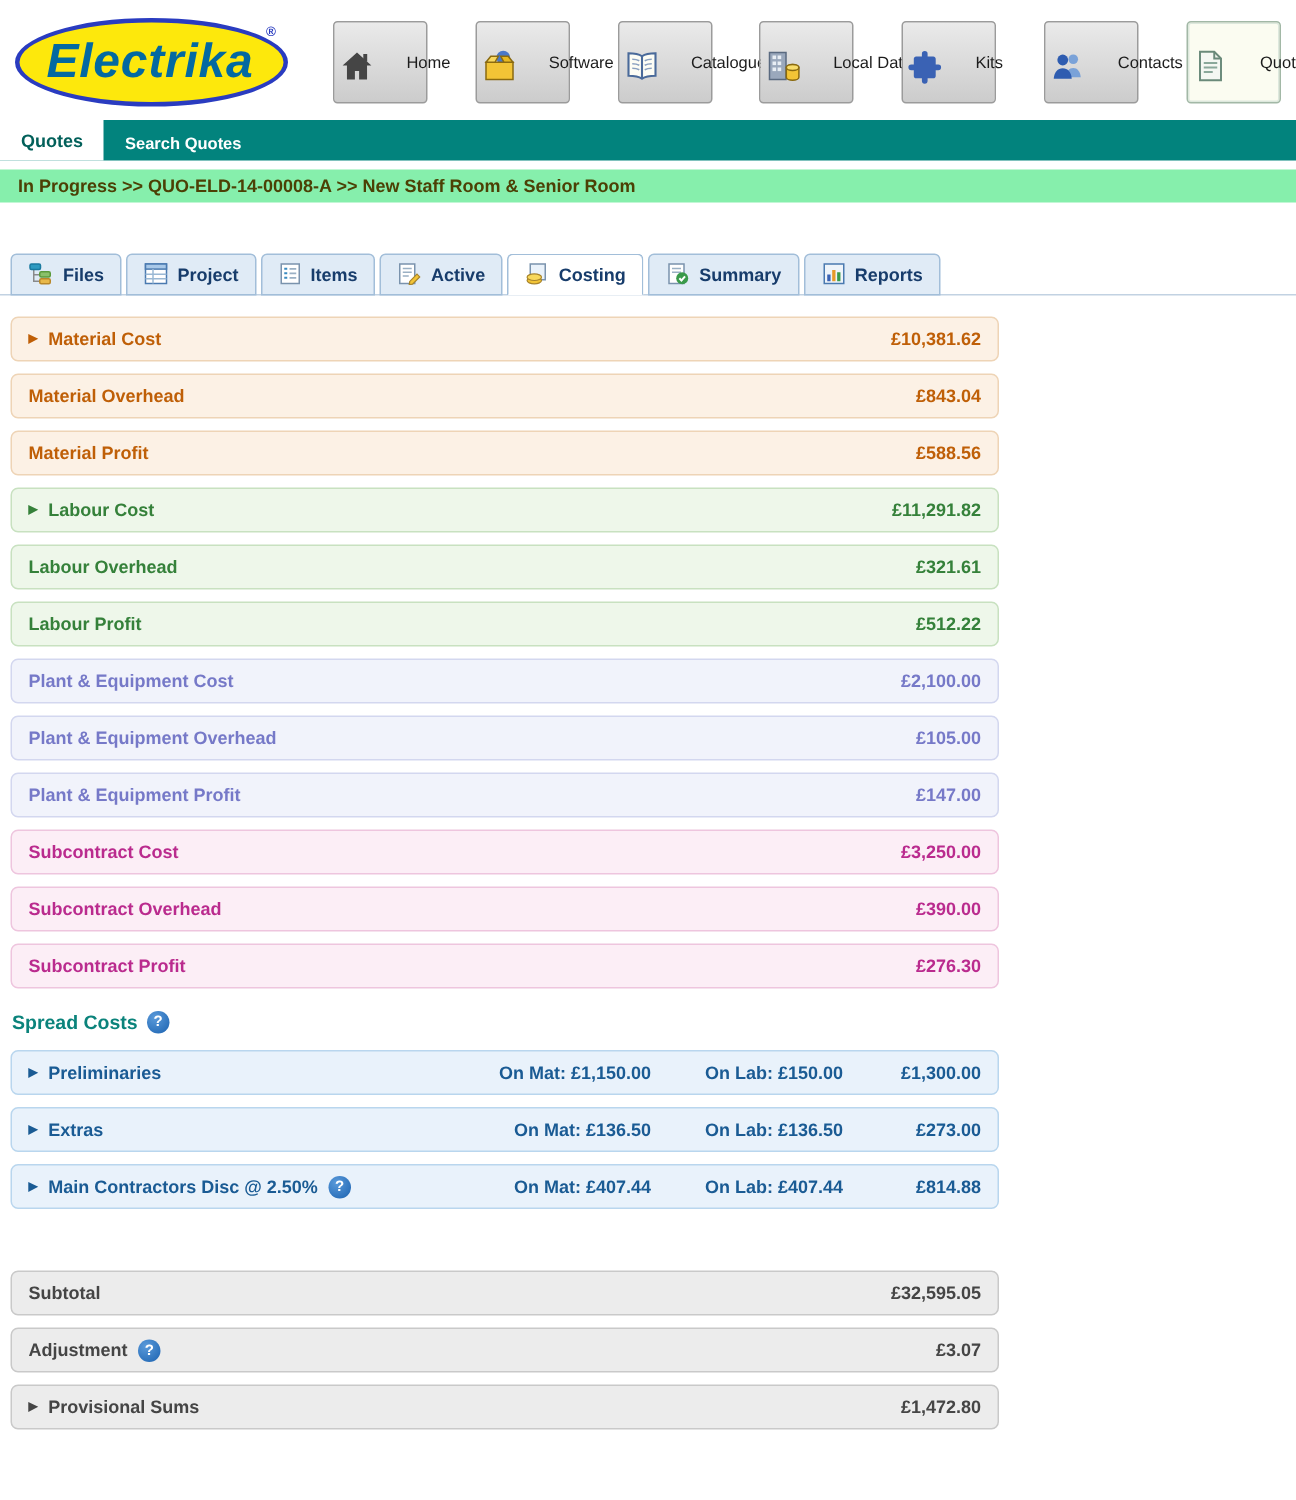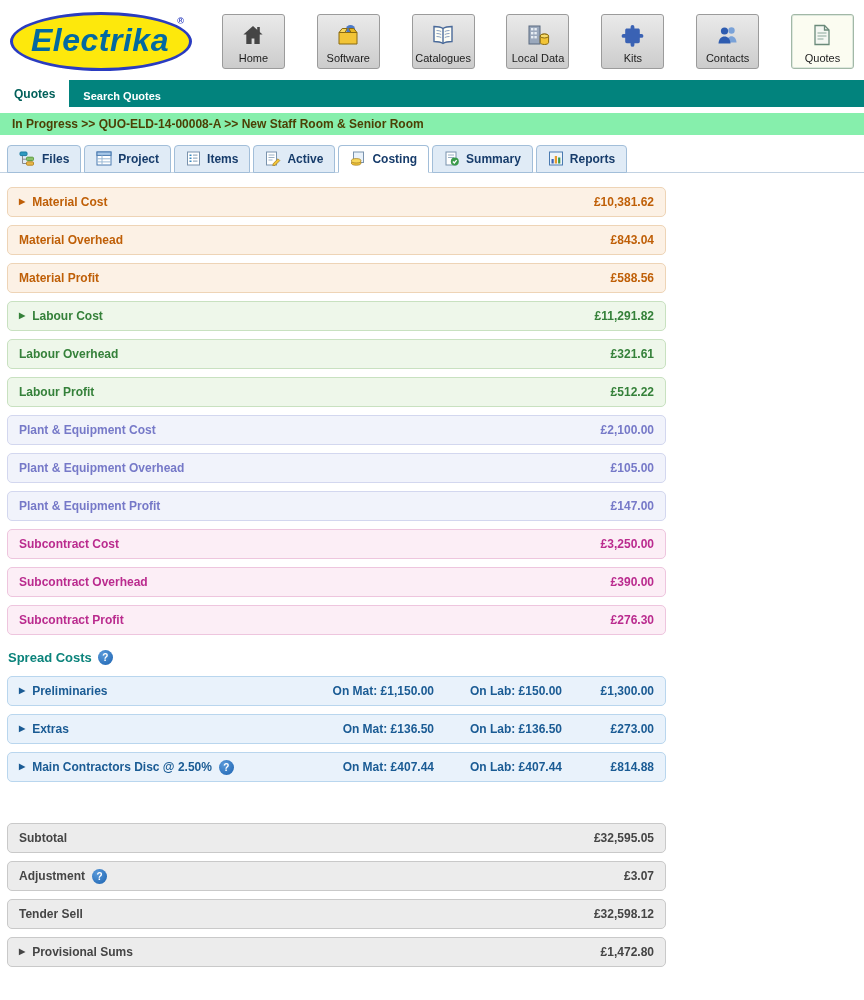--- a/index.html
+++ b/index.html
@@ -8,41 +8,41 @@
   .page { width:864px; height:1000px; background:#fff; }
 
   
   .topbar { display:flex; align-items:center; padding:12px 10px 9px 10px; }
   .logo { position:relative; background:#fde80c; border:3px solid #2a3cc0; border-radius:50%;
           padding:7px 20px 9px 18px; display:inline-block; cursor:pointer; flex:none; }
   .logo-text { color:#0369a1; font-size:32px; font-weight:bold; font-style:italic; letter-spacing:.5px; }
   .logo-reg { position:absolute; top:1px; right:5px; font-size:9px; color:#2a3cc0; font-weight:bold; }
 
   .topnav { flex:1; display:flex; justify-content:space-between; margin-left:30px; }
-  .navbtn { width:63px; height:55px; display:flex; flex-direction:column; align-items:center;
+  .navbtn { width:63px; height:55px; display:flex; flex-direction:row; align-items:center;
             justify-content:space-between; padding:5px 2px 4px;
             background:linear-gradient(180deg,#eaeaea,#cccccc); border:1px solid #9b9b9b;
             border-radius:3px; font-family:"Liberation Sans",sans-serif; font-size:11px;
-            color:#1c1c1c; cursor:pointer; }
+            color:#1c1c1c; cursor:pointer;gap:20px; }
   .navbtn.selected { background:#fbfcf1; border-color:#a2b8a6; box-shadow:inset 0 0 0 1px #dde8dd; }
   .navicon { height:27px; display:flex; align-items:flex-end; }
   .navlabel { font-size:11px; white-space:nowrap; }
 
   
   .tealbar { background:#02837d; height:27px; display:flex; align-items:stretch; }
   .tealtab { background:#ffffff; color:#02605a; font-weight:bold; font-size:12px;
              display:flex; align-items:center; padding:0 14px; cursor:pointer; }
   .tealtitle { color:#fff; font-weight:bold; font-size:11px; display:flex; align-items:center; padding:16px 14px; }
 
   
   .breadcrumb { margin-top:6px; background:#86efac; color:#4c4005; font-weight:bold;
                 font-size:12px; padding:4px 12px; }
 
   
-  .tabs { display:flex; gap:3px; padding:9px 10px 0 7px; border-bottom:1px solid #c2d2e2; }
+  .tabs { display:flex; gap:3px; padding:9px 10px 0 7px; border-bottom:1px solid #c2d2e2;margin-top:24px; }
   .tab { display:inline-flex; align-items:center; gap:6px; background:#e0ebf6;
          border:1px solid #a2bed9; border-radius:4px 4px 0 0; padding:5px 11px 6px;
          font-size:12px; font-weight:bold; color:#173c6b; cursor:pointer; position:relative; top:1px; }
   .tab.selected { background:#ffffff; border-bottom-color:#ffffff; }
   .tabicon { display:flex; align-items:center; }
 
   
   .content { padding:14px 0 0 7px; }
   .row { width:659px; height:30px; border:1px solid; border-radius:5px; display:flex;
          align-items:center; justify-content:space-between; padding:0 11px;
@@ -372,26 +372,20 @@
     </div>
     <div class="row summary">
       <span class="rlabel">
           <span>Adjustment</span>
           <span class="help">?</span>
         </span>
       <span class="rvalue">£3.07</span>
     </div>
     <div class="row summary">
       <span class="rlabel">
-          <span>Tender Sell</span>
-        </span>
-      <span class="rvalue">£32,598.12</span>
-    </div>
-    <div class="row summary">
-      <span class="rlabel">
           <span class="arrow">▶</span>
           <span>Provisional Sums</span>
         </span>
       <span class="rvalue">£1,472.80</span>
     </div>
 
   </main>
 </div>
 
 </body></html>

